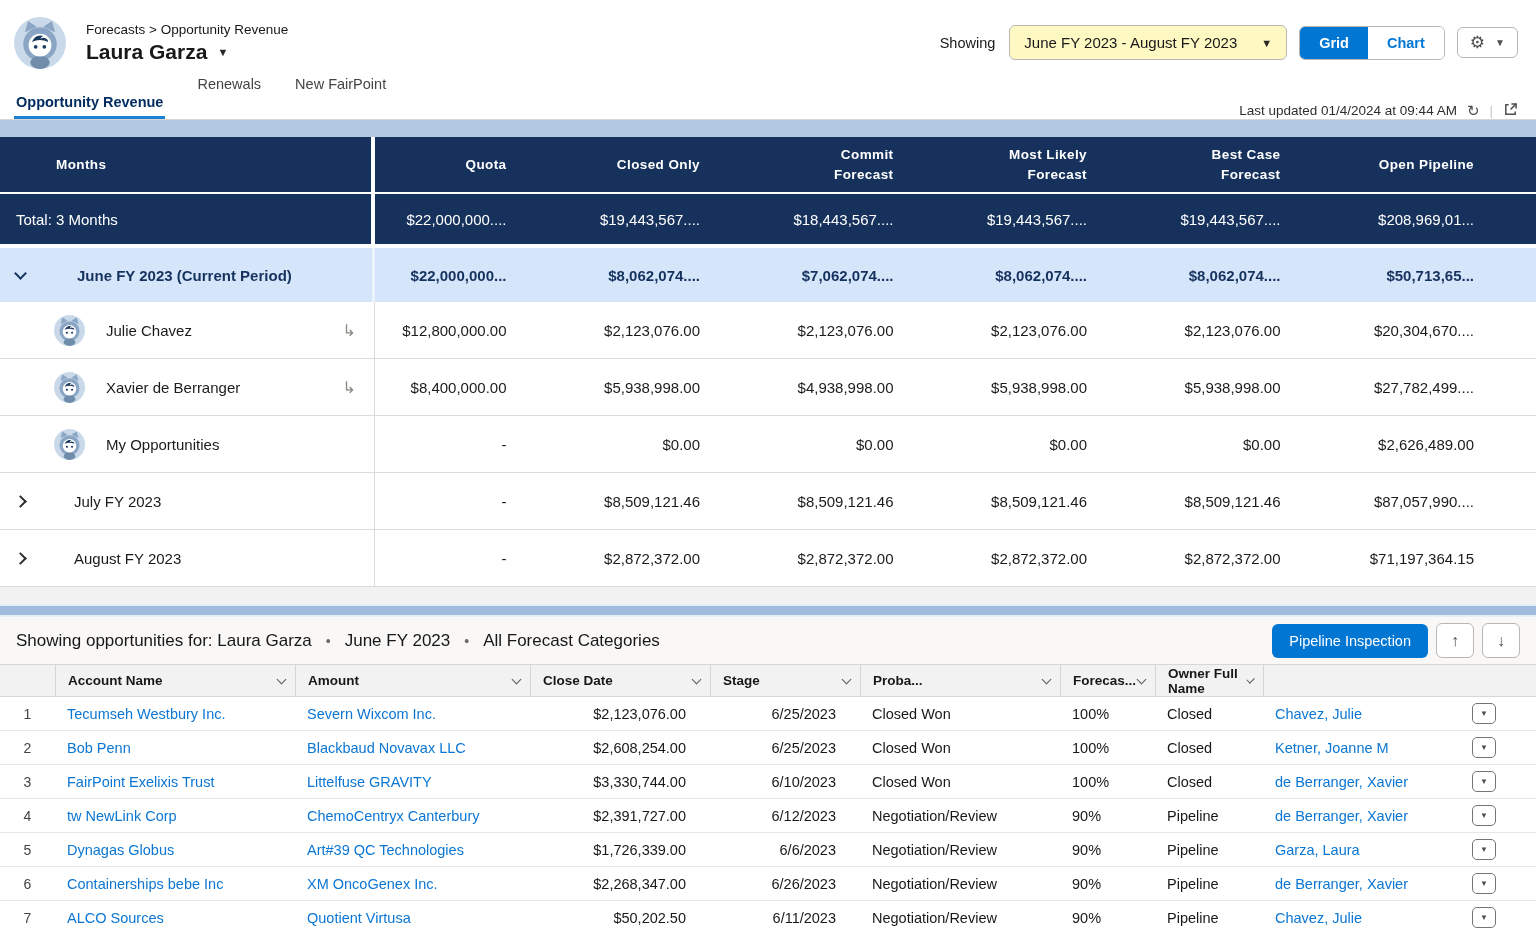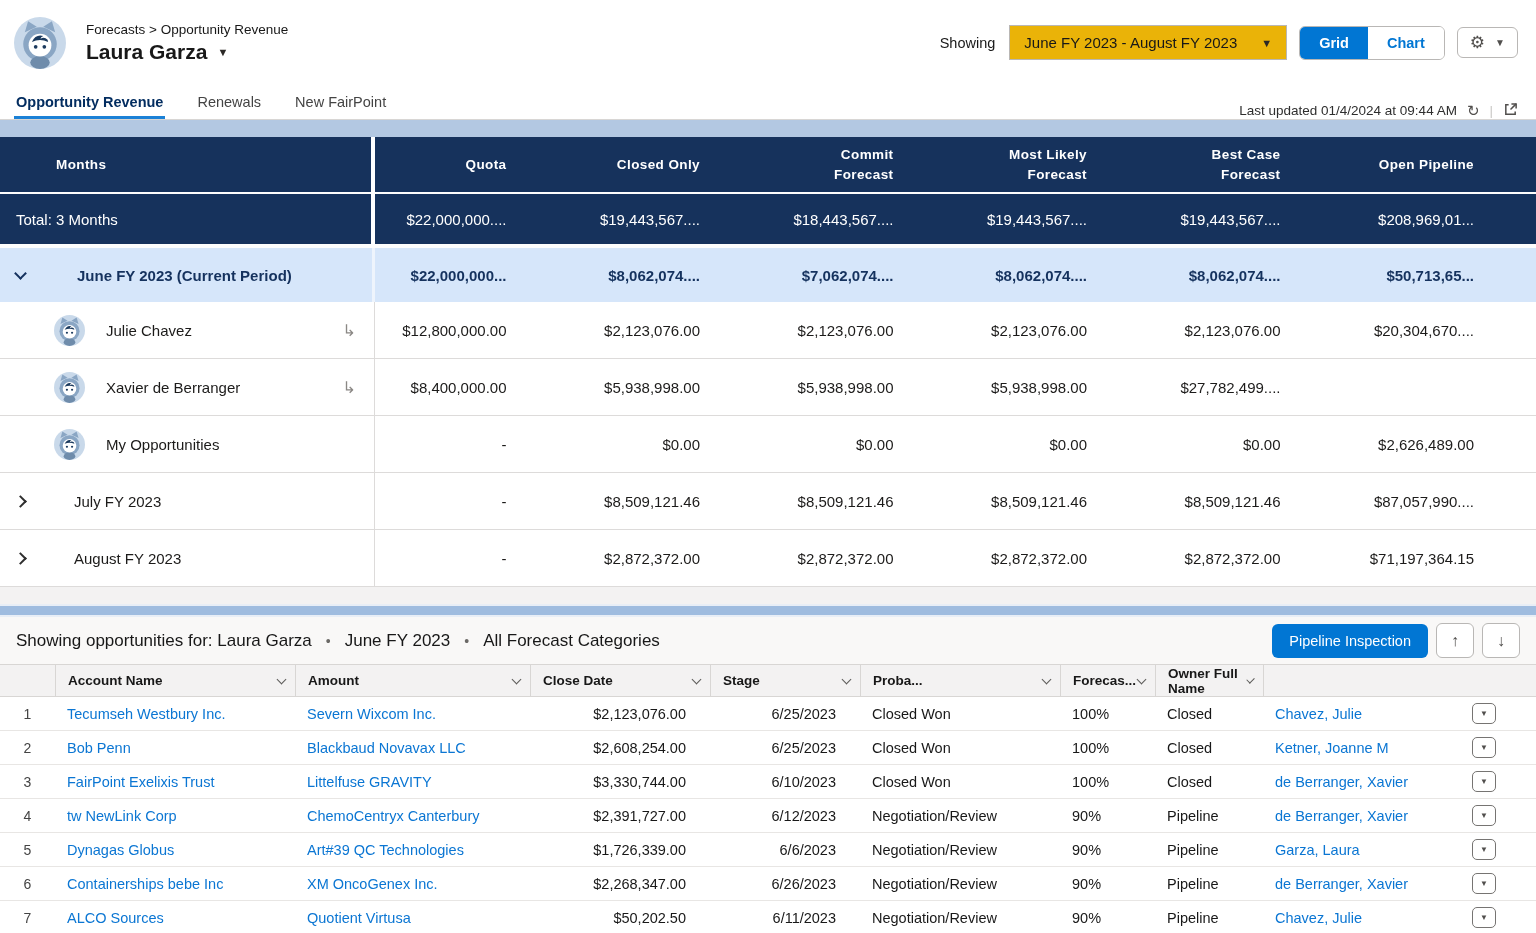--- a/index.html
+++ b/index.html
@@ -11,37 +11,37 @@
     justify-content:space-between; padding:0 18px 0 14px; }
   .hdr-left { display:flex; align-items:center; gap:20px; }
   .avatar-lg { width:52px; height:52px; flex:0 0 auto; }
   .breadcrumb { font-size:13.5px; color:#181818; margin-bottom:3px; }
   .page-title-row { display:flex; align-items:center; gap:10px; }
   .page-title { font-size:21px; font-weight:bold; color:#181818; }
   .tri-down { font-size:11px; color:#2b2826; }
   .hdr-right { display:flex; align-items:center; gap:12px; }
   .showing-label { font-size:14.5px; color:#181818; margin-right:2px; }
   .period-select { display:flex; align-items:center; gap:24px; border:1px solid #b9b7b5;
-    border-radius:0; background:#eab308; padding:8px 14px; font-size:15px; font-weight:500;
+    border-radius:6px; background:#fef9c3; padding:8px 14px; font-size:15px; font-weight:500;
     color:#181818; cursor:pointer; }
   .segmented { display:flex; border:1px solid #b9b7b5; border-radius:6px; overflow:hidden; }
   .seg-btn { padding:8px 19px; font-size:14.5px; font-weight:bold; background:#fff;
     color:#0176d3; cursor:pointer; }
   .seg-btn.active { background:#0176d3; color:#fff; }
   .gear-btn { display:flex; align-items:center; gap:10px; border:1px solid #b9b7b5;
     border-radius:6px; background:#fff; padding:6px 12px; cursor:pointer; }
   .gear-glyph { font-size:17px; color:#514f4d; line-height:1; }
   .gear-tri { font-size:10px; color:#514f4d; }
 
   
   .tabbar { height:35px; display:flex; align-items:flex-end; justify-content:space-between;
     padding:0 18px 0 14px; border-bottom:1px solid #d8d6d4; }
   .tabs { display:flex; gap:30px; }
   .tab { font-size:14.5px; color:#444; padding:6px 2px 9px; cursor:pointer; }
-  .tab.active { font-weight:bold; color:#032d60; border-bottom:3px solid #1b81d6; padding-bottom:6px; }
+  .tab.active { font-weight:bold; color:#032d60; border-bottom:3px solid #1b81d6; padding-bottom:6px;margin-top:18px; }
   .tab-meta { display:flex; align-items:center; gap:10px; font-size:13.5px; color:#2e2e2e;
     }
   .meta-icon { font-size:15px; color:#514f4d; cursor:pointer; line-height:1; }
   .meta-sep { color:#c9c7c5; }
 
   
   .band { height:17px; background:#b3c8e2; }
 
   
   .fgrid { width:1536px; }
@@ -247,20 +247,21 @@
   <div class="frow white">
     <div class="fcell months">
       <svg class="avatar-sm" viewBox="0 0 48 48">
           <use href="#astro"></use>
         </svg>
       <span class="person-name">Xavier de Berranger</span>
       <span class="drill">↳</span>
     </div>
     <div class="fcell">$8,400,000.00</div>
     <div class="fcell">$5,938,998.00</div>
+    <div class="fcell">$4,938,998.00</div>
     <div class="fcell">$5,938,998.00</div>
     <div class="fcell">$5,938,998.00</div>
     <div class="fcell">$27,782,499....</div>
   </div>
 
   <div class="frow white">
     <div class="fcell months">
       <svg class="avatar-sm" viewBox="0 0 48 48">
           <use href="#astro"></use>
         </svg>

